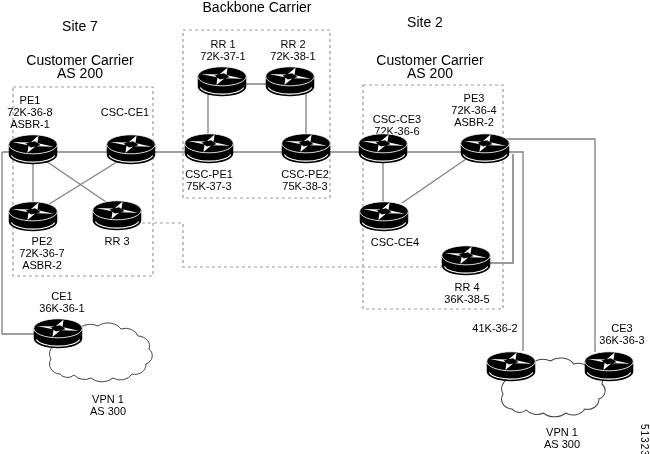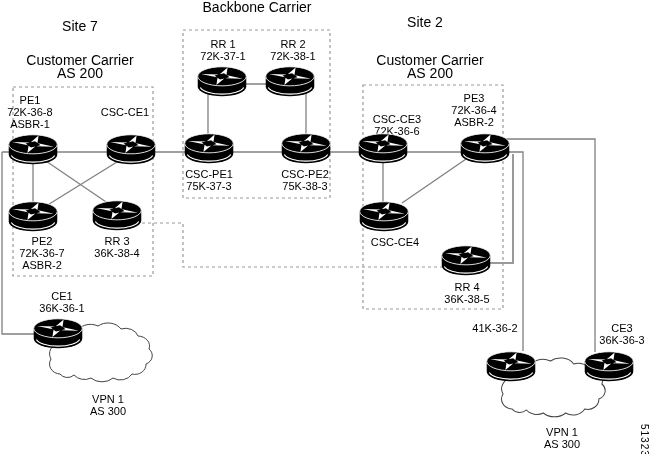--- a/index.html
+++ b/index.html
@@ -119,21 +119,20 @@
       <div>72K-36-4</div>
       <div>ASBR-2</div>
   </div>
   <div class="label" style="left:-8px;top:235px;width:100px">
     <div>PE2</div>
       <div>72K-36-7</div>
       <div>ASBR-2</div>
   </div>
   <div class="label" style="left:67px;top:235px;width:100px">
     <div>RR 3</div>
-      <div>36K-38-4</div>
   </div>
   <div class="label" style="left:345px;top:236px;width:100px">
     <div>CSC-CE4</div>
   </div>
   <div class="label" style="left:417px;top:281px;width:100px">
     <div>RR 4</div>
       <div>36K-38-5</div>
   </div>
   <div class="label" style="left:12px;top:290px;width:100px">
     <div>CE1</div>

